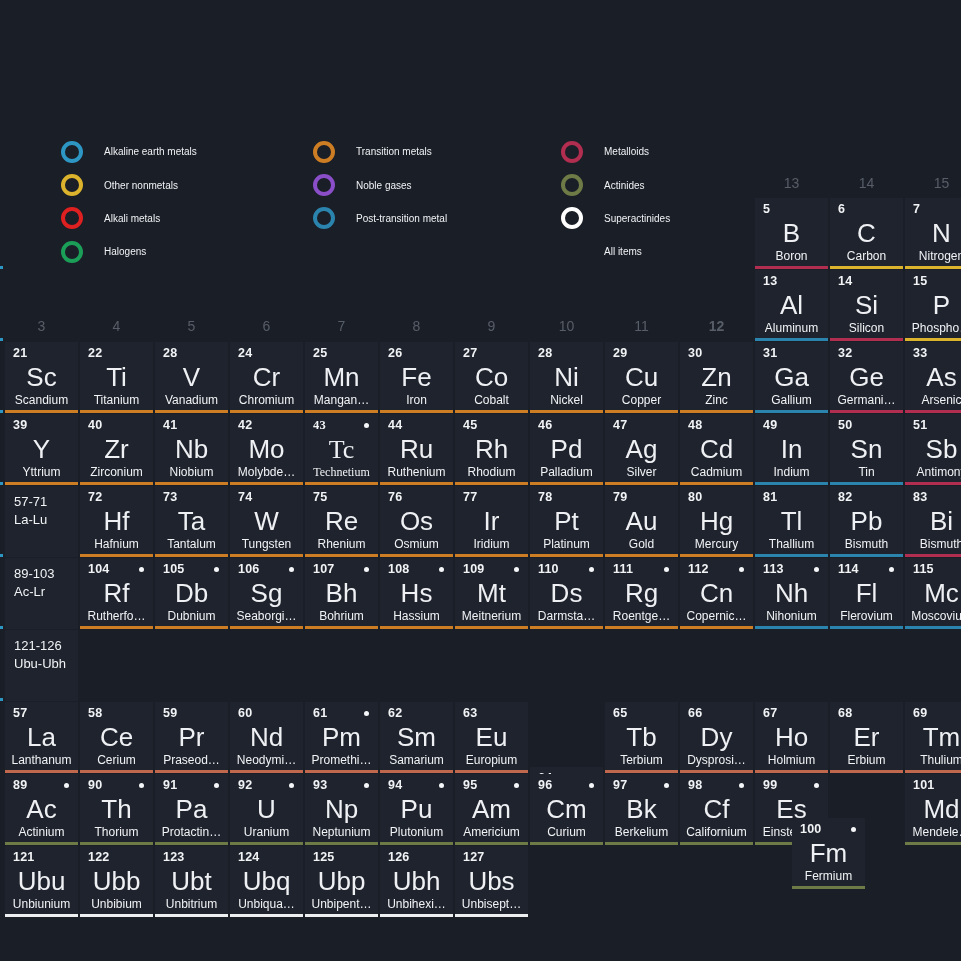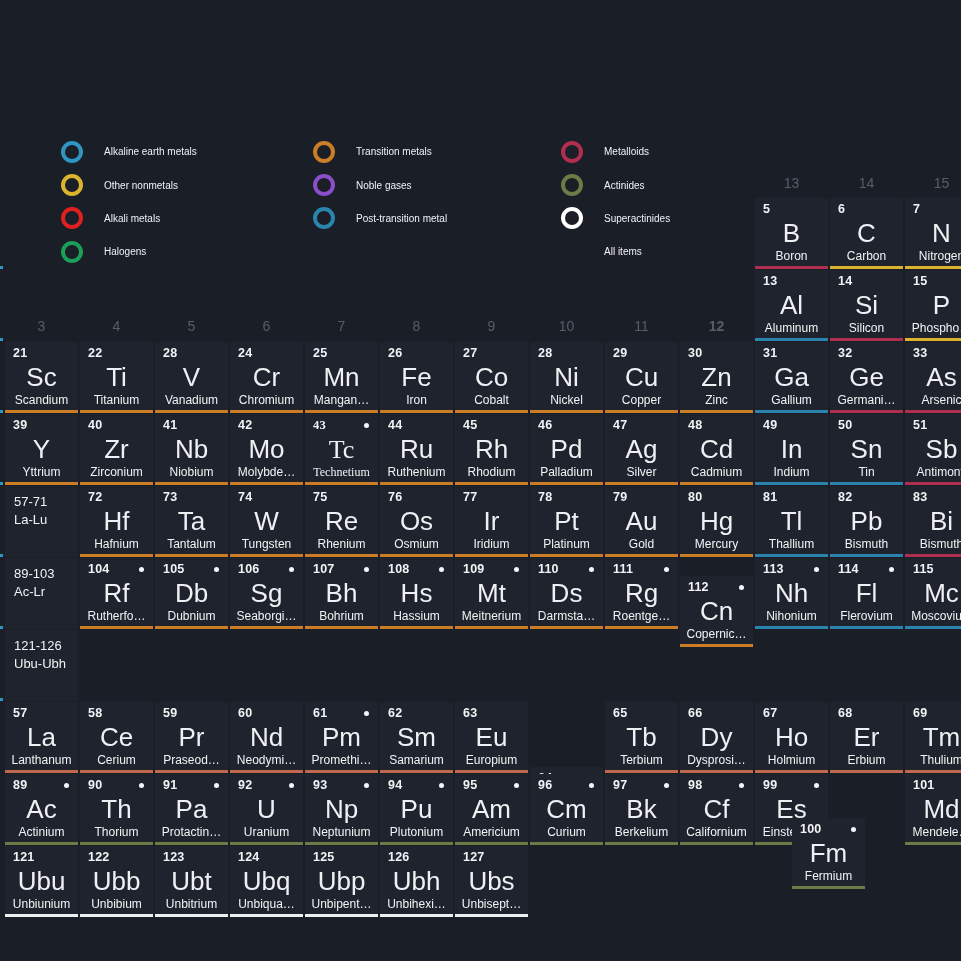--- a/index.html
+++ b/index.html
@@ -379,21 +379,21 @@
       <span class="dot"></span>
       <span class="sym">Ds</span>
       <span class="name">Darmsta…</span>
     </div>
     <div class="cell" style="left: 605px; top: 558px; border-bottom-color: rgb(205, 125, 35);">
       <span class="num">111</span>
       <span class="dot"></span>
       <span class="sym">Rg</span>
       <span class="name">Roentge…</span>
     </div>
-    <div class="cell" style="left: 680px; top: 558px; border-bottom-color: rgb(205, 125, 35); margin-top: 18px;">
+    <div class="cell" style="left: 680px; top: 558px; border-bottom-color: rgb(205, 125, 35);">
       <span class="num">112</span>
       <span class="dot"></span>
       <span class="sym">Cn</span>
       <span class="name">Copernic…</span>
     </div>
     <div class="cell" style="left: 755px; top: 558px; border-bottom-color: rgb(43, 132, 173);">
       <span class="num">113</span>
       <span class="dot"></span>
       <span class="sym">Nh</span>
       <span class="name">Nihonium</span>

